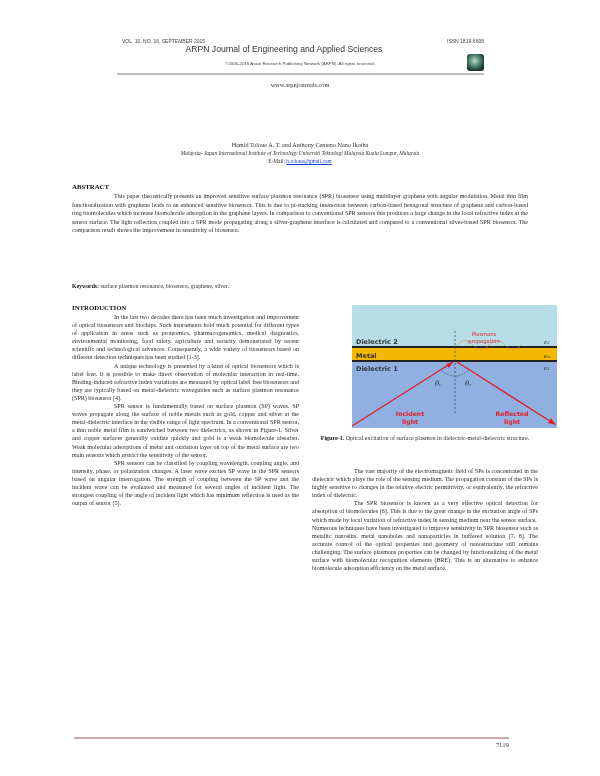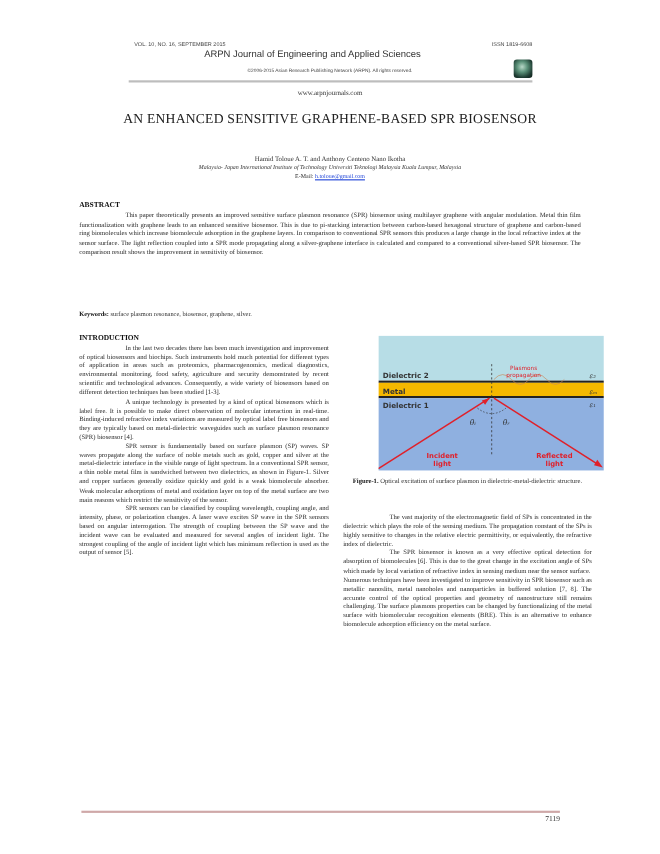--- a/index.html
+++ b/index.html
@@ -18,39 +18,38 @@
   .email { width: 600px; left: 0; text-align: center; font-size: 5.4px; color: #333; }
   .email a { color: #1a3fd6; text-decoration: underline; }
   .h-sec { font-size: 6.8px; font-weight: bold; color: #111; }
   .para { font-size: 6.05px; line-height: 8.1px; text-align: justify; color: #2a2a2a; }
   .indent { text-indent: 42px; }
   .col-left { left: 72px; width: 227px; }
   .col-right { left: 312px; width: 226px; }
   .abstract { left: 72px; width: 456px; }
   .kw { left: 72px; width: 456px; font-size: 5.8px; color: #333; }
   .kw b { color: #111; }
-  .figure { left: 304px; top: 305px; width: 205px; height: 123px; overflow: hidden; padding-left: 40px; }
+  .figure { left: 312px; top: 305px; width: 205px; height: 123px; overflow: hidden; padding-left: 40px; }
   .caption { left: 312px; width: 226px; text-align: center; font-size: 6px; line-height: 8.2px; color: #333; }
   .caption b { color: #111; }
   .foot-rule { left: 74px; width: 435px; top: 737px; height: 1.5px; background: #cfa8a8; }
   .page-no { left: 470px; width: 39px; top: 741px; text-align: right; font-size: 6.8px; color: #333; }
 </style>
 </head>
 <body>
 
 <div class="abs hdr-small" style="left:122px; top:38px;">VOL. 10, NO. 16, SEPTEMBER 2015</div>
 <div class="abs hdr-small" style="left:440px; top:38px; width:44px; text-align:right;">ISSN 1819-6608</div>
 <div class="abs journal" style="top:44px;">ARPN Journal of Engineering and Applied Sciences</div>
 <div class="abs copyright" style="top:61px;">©2006-2015 Asian Research Publishing Network (ARPN). All rights reserved.</div>
 <div class="abs logo"></div>
 <div class="abs hdr-rule"></div>
 <div class="abs url" style="top:81px;">www.arpnjournals.com</div>
 
 <div class="abs title" style="top:100px;">
-  <div>AN ENHANCED SENSITIVE GRAPHENE-BASED SPR BIOSENSOR</div>
 </div>
 <div class="abs authors" style="top:141px;">Hamid Toloue A. T. and Anthony Centeno Nano Ikotha</div>
 <div class="abs affil" style="top:150px;">Malaysia- Japan International Institute of Technology Universiti Teknologi Malaysia Kuala Lumpur, Malaysia</div>
 <div class="abs email" style="top:158px;"><span>E-Mail: </span><a>h.toloue@gmail.com</a></div>
 
 <div class="abs h-sec" style="left:72px; top:183px;">ABSTRACT</div>
 <div class="abs para indent abstract" style="top:192px; line-height:8.5px;">This paper theoretically presents an improved sensitive surface plasmon resonance (SPR) biosensor using multilayer graphene with angular modulation. Metal thin film functionalization with graphene leads to an enhanced sensitive biosensor. This is due to pi-stacking interaction between carbon-based hexagonal structure of graphene and carbon-based ring biomolecules which increase biomolecule adsorption in the graphene layers. In comparison to conventional SPR sensors this produces a large change in the local refractive index at the sensor surface. The light reflection coupled into a SPR mode propagating along a silver-graphene interface is calculated and compared to a conventional silver-based SPR biosensor. The comparison result shows the improvement in sensitivity of biosensor.</div>
 <div class="abs kw" style="top:283px;"><b>Keywords:</b><span> surface plasmon resonance, biosensor, graphene, silver.</span></div>
 
 <div class="abs h-sec" style="left:72px; top:304px;">INTRODUCTION</div>

